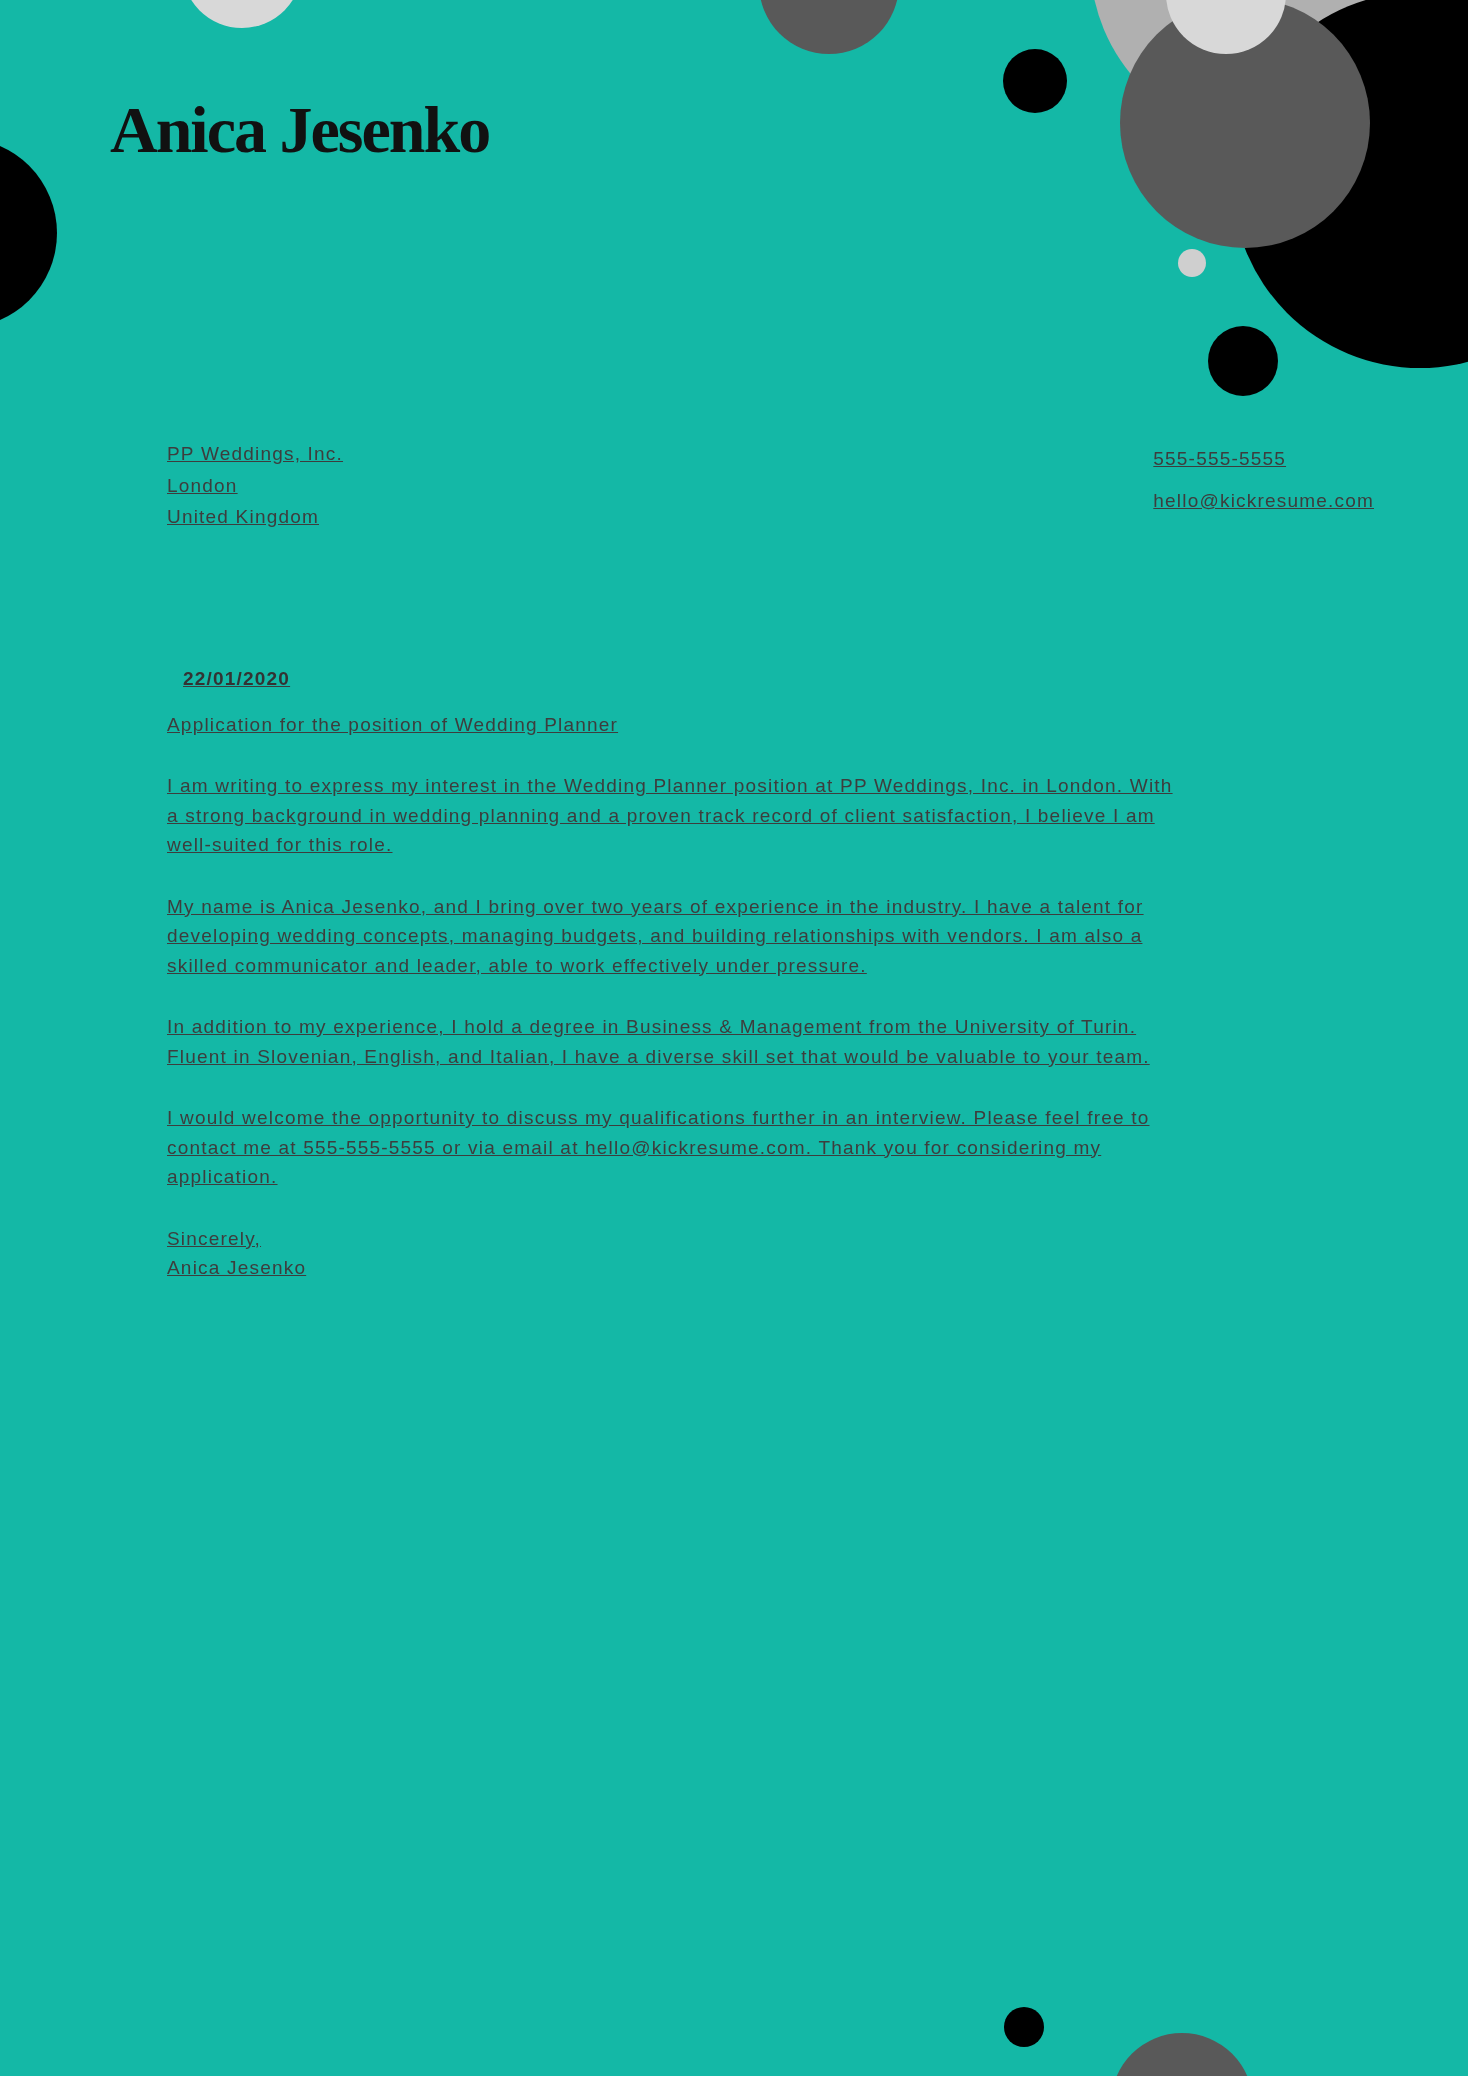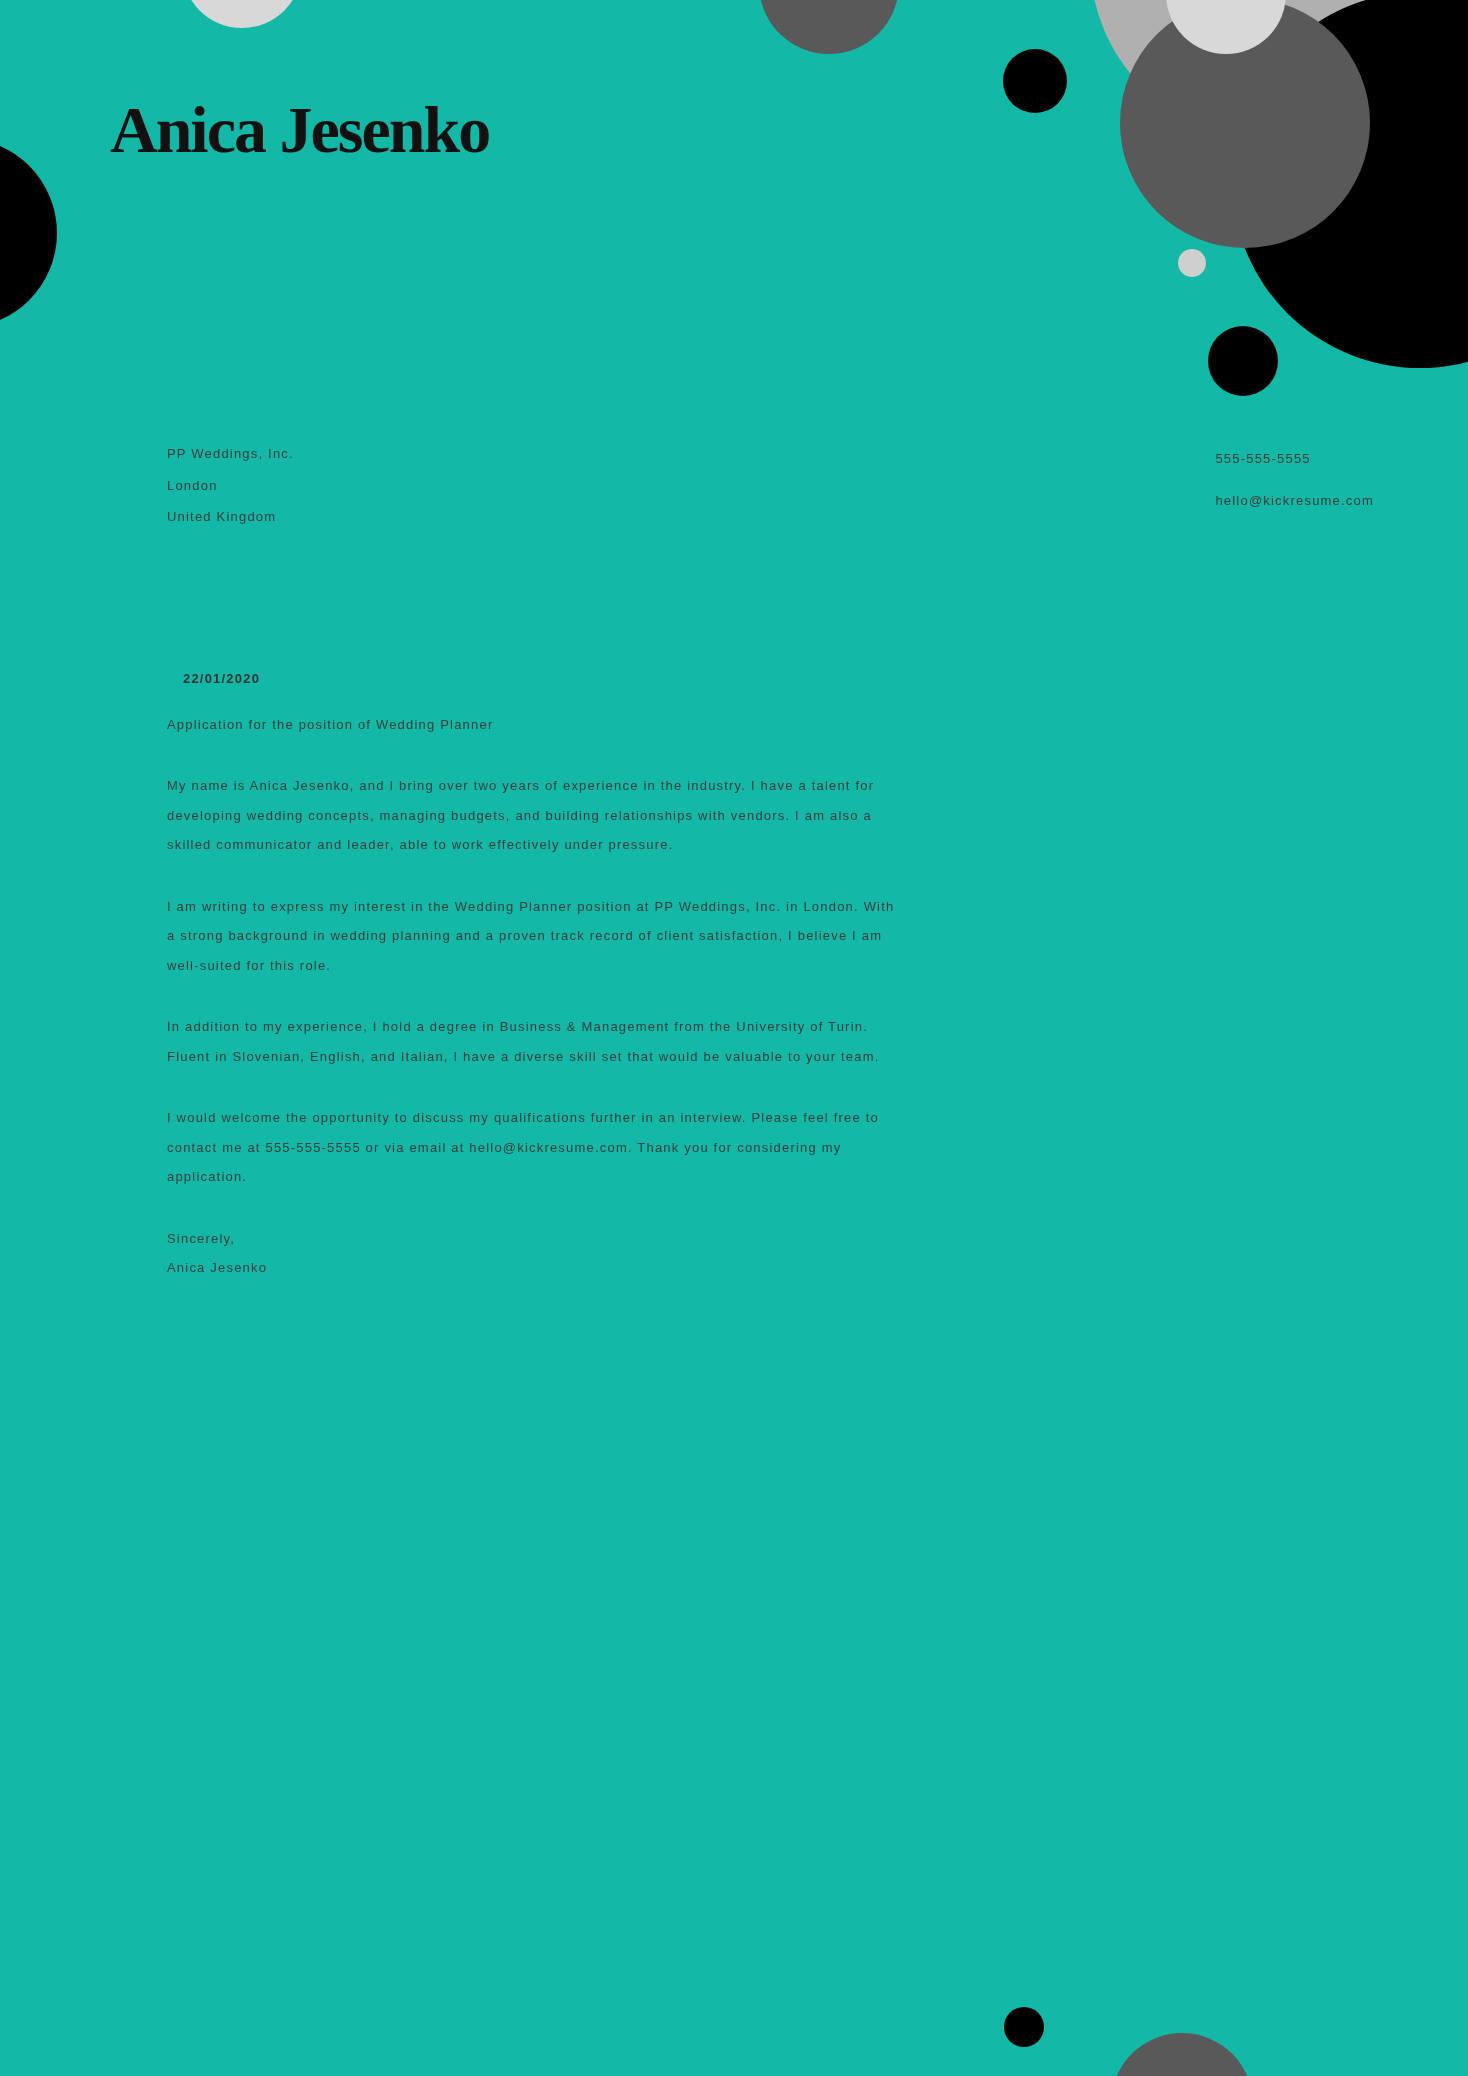--- a/index.html
+++ b/index.html
@@ -26,22 +26,23 @@
     font-family: "Liberation Serif", serif;
     font-weight: 700;
     font-size: 66px;
     line-height: 66px;
     letter-spacing: -2px;
     color: #111111;
     white-space: nowrap;
   }
   .textblock {
     color: #3d3d3d;
-    font-size: 13px;
+    font-size: 19px;
     letter-spacing: 1.2px;
+    text-decoration: underline;
   }
   #sender-block {
     position: absolute;
     left: 167px;
     top: 438px;
     line-height: 31.5px;
     white-space: pre-line;
   }
   #contact-block {
     position: absolute;
@@ -94,26 +95,26 @@
   <div id="sender-block" class="textblock">PP Weddings, Inc.
 London
 United Kingdom</div>
 
   <div id="contact-block" class="textblock">555-555-5555
 hello@kickresume.com</div>
 
   <div id="letter" class="textblock">
     <p id="date-line">22/01/2020</p>
     <p>Application for the position of Wedding Planner</p>
+    <p>I am writing to express my interest in the Wedding Planner position at PP Weddings, Inc. in London. With
+a strong background in wedding planning and a proven track record of client satisfaction, I believe I am
+well-suited for this role.</p>
     <p>My name is Anica Jesenko, and I bring over two years of experience in the industry. I have a talent for
 developing wedding concepts, managing budgets, and building relationships with vendors. I am also a
 skilled communicator and leader, able to work effectively under pressure.</p>
-    <p>I am writing to express my interest in the Wedding Planner position at PP Weddings, Inc. in London. With
-a strong background in wedding planning and a proven track record of client satisfaction, I believe I am
-well-suited for this role.</p>
     <p>In addition to my experience, I hold a degree in Business &amp; Management from the University of Turin.
 Fluent in Slovenian, English, and Italian, I have a diverse skill set that would be valuable to your team.</p>
     <p>I would welcome the opportunity to discuss my qualifications further in an interview. Please feel free to
 contact me at 555-555-5555 or via email at hello@kickresume.com. Thank you for considering my
 application.</p>
     <p>Sincerely,
 Anica Jesenko</p>
   </div>
 
 </div>

